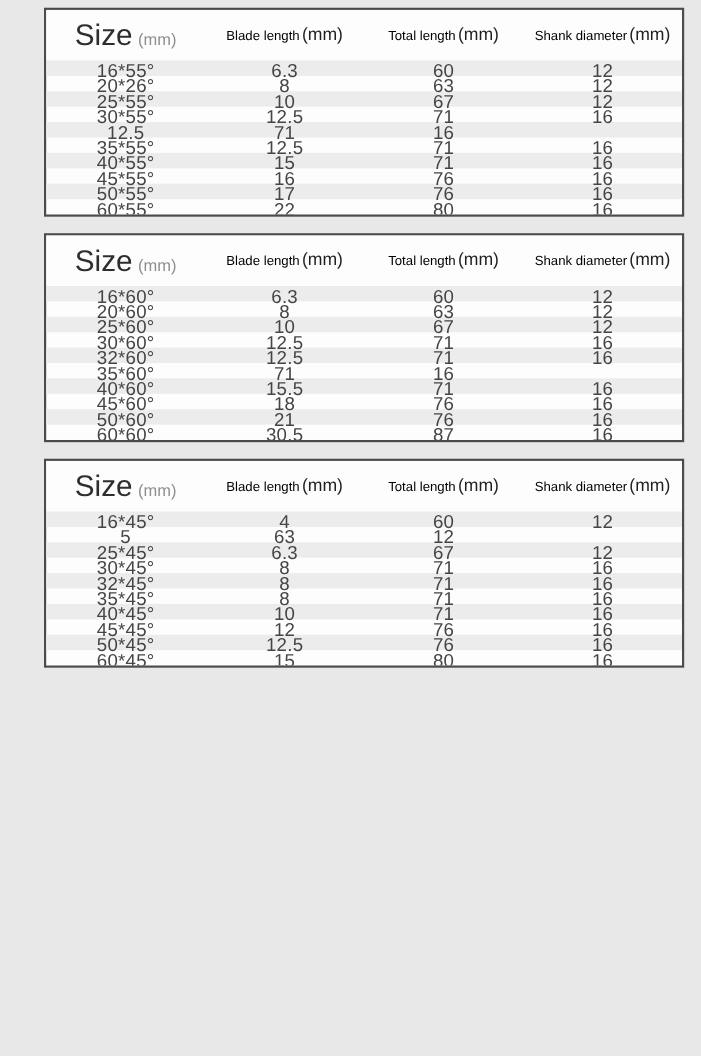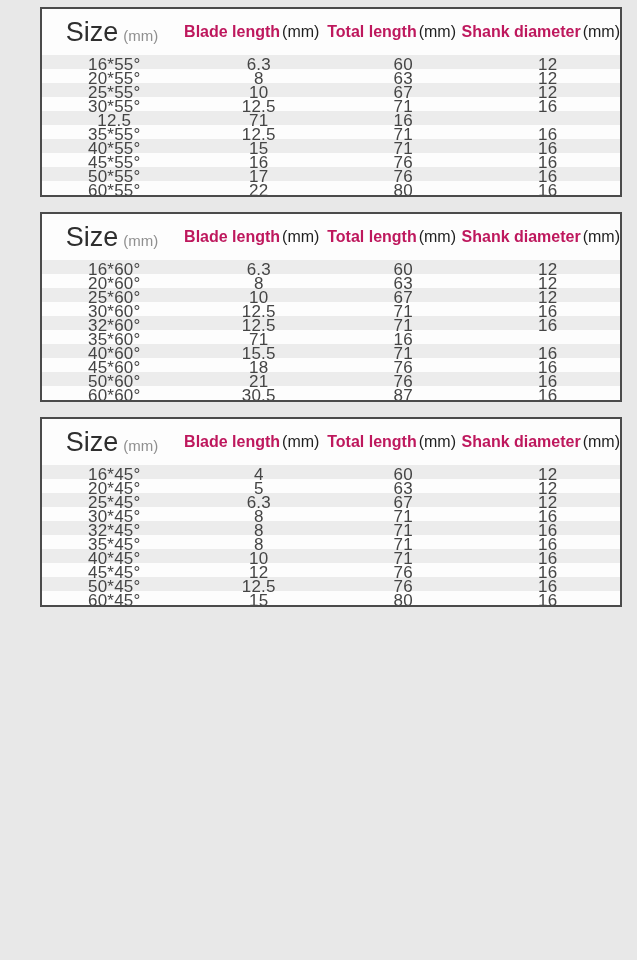--- a/index.html
+++ b/index.html
@@ -41,23 +41,23 @@
   }
   .size-label {
     font-size: 27px;
     color: #2e2e2e;
   }
   .size-unit {
     font-size: 15px;
     color: #8f8f8f;
   }
   .th-label {
-    font-size: 16px;
-    font-weight: 700;
-    color: #be185d;
+    font-size: 12px;
+    font-weight: 400;
+    color: #000000;
   }
   .th-unit {
     font-size: 16px;
     font-weight: 400;
     color: #1f1f1f;
     margin-left: 2px;
   }
   .tbody .tr {
     height: 14px;
     display: grid;
@@ -97,21 +97,21 @@
     </div>
     <div class="tbody">
   <div class="tr">
     <div class="td">16*55°</div>
     <div class="td">6.3</div>
     <div class="td">60</div>
     <div class="td">12</div>
   </div>
 
   <div class="tr">
-    <div class="td">20*55°</div>
+    <div class="td">20*26°</div>
     <div class="td">8</div>
     <div class="td">63</div>
     <div class="td">12</div>
   </div>
 
   <div class="tr">
     <div class="td">25*55°</div>
     <div class="td">10</div>
     <div class="td">67</div>
     <div class="td">12</div>
@@ -273,21 +273,20 @@
     </div>
     <div class="tbody">
   <div class="tr">
     <div class="td">16*45°</div>
     <div class="td">4</div>
     <div class="td">60</div>
     <div class="td">12</div>
   </div>
 
   <div class="tr">
-    <div class="td">20*45°</div>
     <div class="td">5</div>
     <div class="td">63</div>
     <div class="td">12</div>
   </div>
 
   <div class="tr">
     <div class="td">25*45°</div>
     <div class="td">6.3</div>
     <div class="td">67</div>
     <div class="td">12</div>

